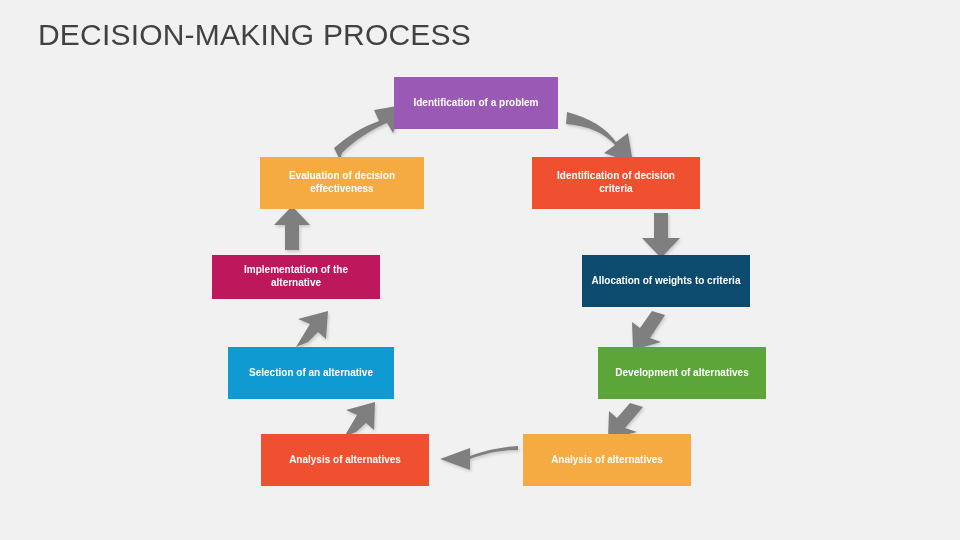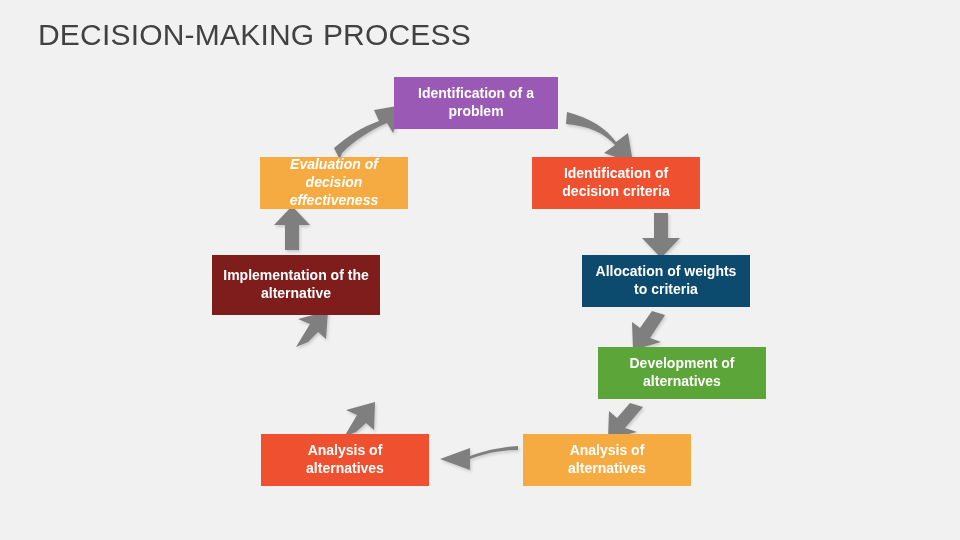--- a/index.html
+++ b/index.html
@@ -39,21 +39,21 @@
     height: 540px;
   }
   .node {
     position: absolute;
     box-sizing: border-box;
     display: flex;
     align-items: center;
     justify-content: center;
     text-align: center;
     color: #ffffff;
-    font-size: 14px;
+    font-size: 10px;
     font-weight: bold;
     line-height: 1.28;
     padding: 2px 8px;
     z-index: 3;
   }
   .node span {
     display: block;
   }
   .arrow-layer {
     position: absolute;
@@ -183,23 +183,26 @@
     </div>
 
     <div class="node" style="left:523px; top:434px; width:168px; height:52px; background:#f5ab42;">
       <span>Analysis of alternatives</span>
     </div>
 
     <div class="node" style="left:261px; top:434px; width:168px; height:52px; background:#ef5130;">
       <span>Analysis of alternatives</span>
     </div>
 
-
-    <div class="node" style="left:212px; top:255px; width:168px; height:60px; background:#7f1d1d;">
+    <div class="node" style="left:228px; top:347px; width:166px; height:52px; background:#0f9bd1;">
+      <span>Selection of an alternative</span>
+    </div>
+
+    <div class="node" style="left:212px; top:255px; width:168px; height:44px; background:#be185d;">
       <span>Implementation of the alternative</span>
     </div>
 
-    <div class="node" style="left:260px; top:157px; width:148px; height:52px; background:#f5ab42;font-style:italic;">
+    <div class="node" style="left:260px; top:157px; width:164px; height:52px; background:#f5ab42;">
       <span>Evaluation of decision effectiveness</span>
     </div>
 
   </div>
 </div>
 
 </body></html>

